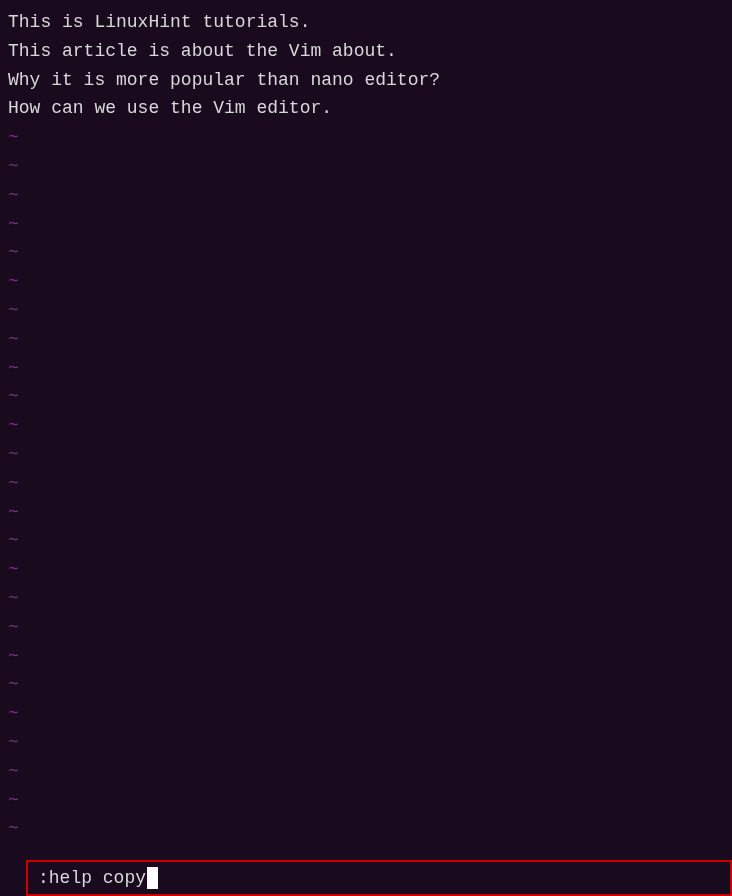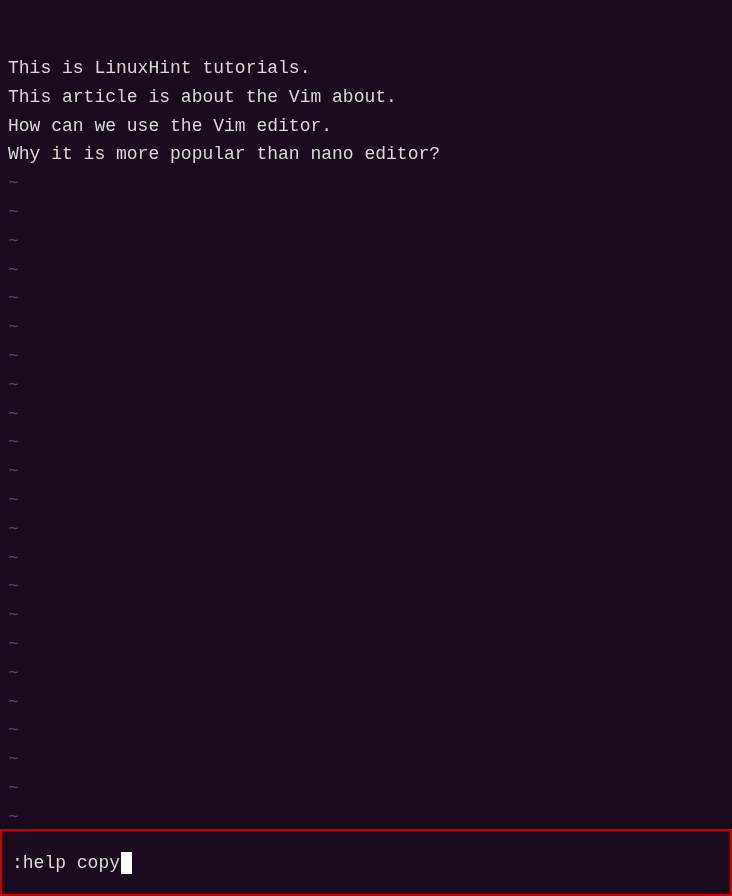--- a/index.html
+++ b/index.html
@@ -23,41 +23,41 @@
       height: 100%;
       display: flex;
       flex-direction: column;
       background-color: #1a0a1e;
     }
 
     #editor-body {
       flex: 1;
       padding: 8px 8px;
       overflow: hidden;
-      margin-top: 46px;
     }
 
     .text-line {
       line-height: 1.6;
       white-space: pre;
       color: #d8d8d8;
     }
 
     .tilde-line {
       line-height: 1.6;
       color: #6a3a7a;
     }
 
     #status-bar {
-      height: 67px;
+      height: 36px;
       background-color: #1a0a1e;
       border: 2px solid #cc0000;
       padding: 8px 10px;
       display: flex;
       align-items: center;
+      margin-left: 26px;
     }
 
     #command-text {
       color: #d8d8d8;
       font-family: 'Courier New', Courier, monospace;
       font-size: 18px;
       display: flex;
       align-items: center;
     }
 
@@ -71,22 +71,22 @@
     }
   </style>
 </head>
 <body>
 
 <div id="vim-editor">
   <div id="editor-body">
 
     <div class="text-line">This is LinuxHint tutorials.</div>
     <div class="text-line">This article is about the Vim about.</div>
+    <div class="text-line">Why it is more popular than nano editor?</div>
     <div class="text-line">How can we use the Vim editor.</div>
-    <div class="text-line">Why it is more popular than nano editor?</div>
 
     <div class="tilde-line">~</div>
     <div class="tilde-line">~</div>
     <div class="tilde-line">~</div>
     <div class="tilde-line">~</div>
     <div class="tilde-line">~</div>
     <div class="tilde-line">~</div>
     <div class="tilde-line">~</div>
     <div class="tilde-line">~</div>
     <div class="tilde-line">~</div>

